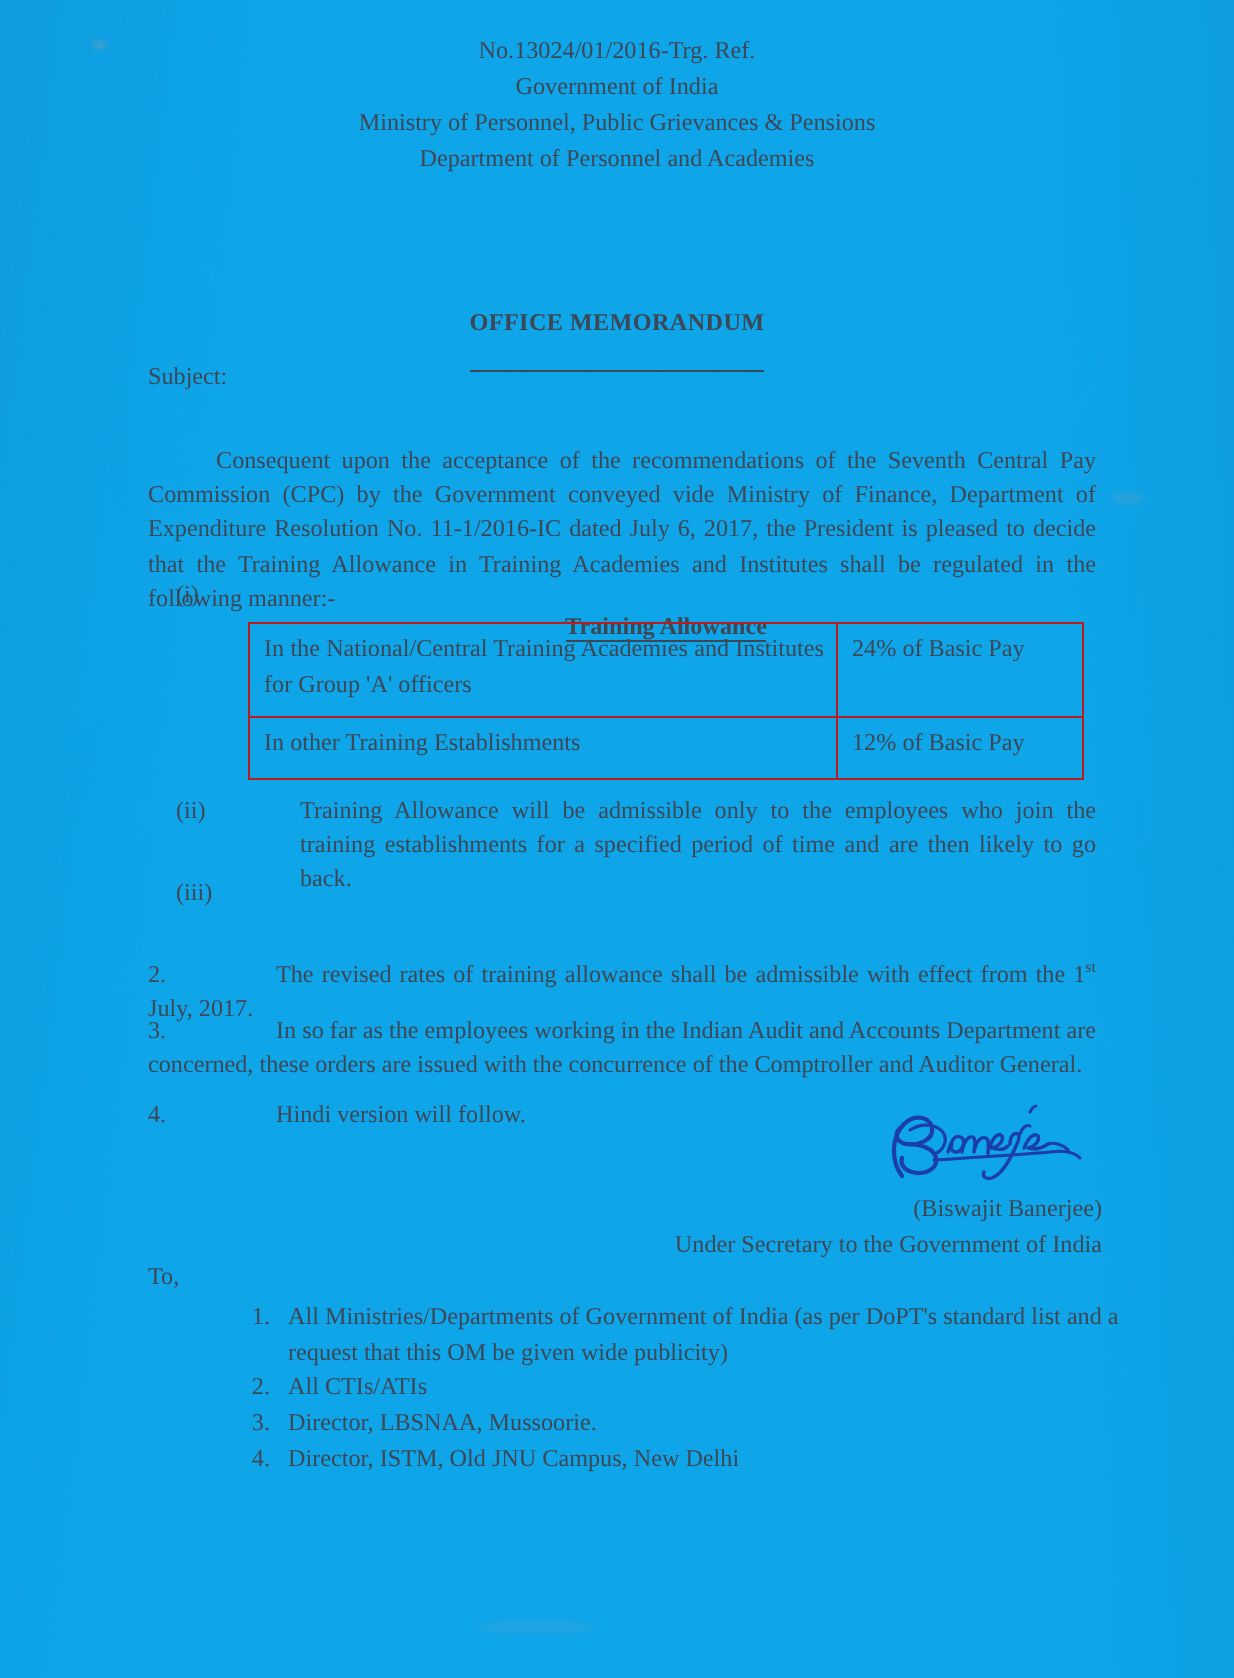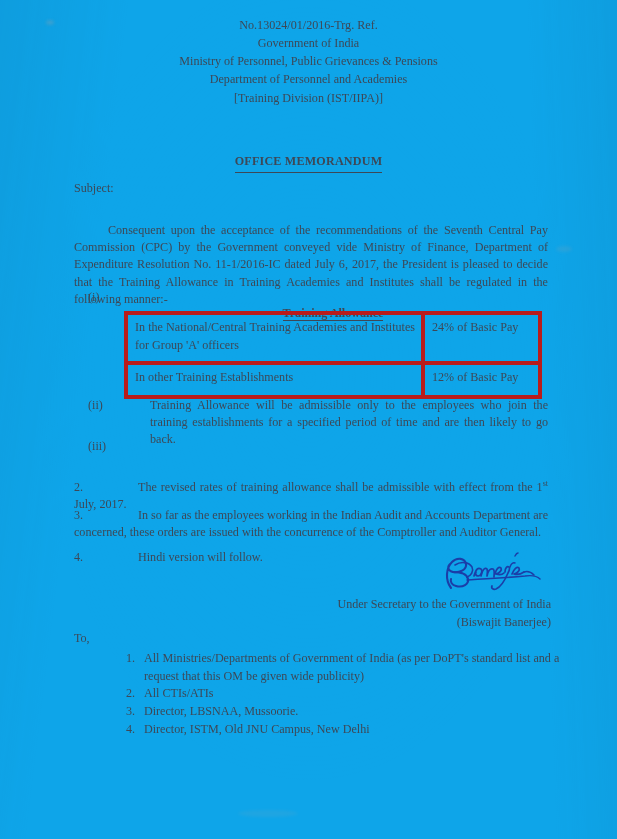--- a/index.html
+++ b/index.html
@@ -73,21 +73,21 @@
   .om-title {
     position: absolute;
     left: 0; right: 0;
     top: 153px;
     text-align: center;
     font-weight: bold;
     letter-spacing: .2px;
   }
   .om-title span {
     border-bottom: 1.1px solid #3d4857;
-    padding-bottom: 4px;
+    padding-bottom: 17px;
   }
 
   .subject {
     position: absolute;
     left: 74px;
     top: 180px;
     width: 474px;
   }
   .subject .lbl {
     position: absolute;
@@ -151,21 +151,21 @@
   .tbl-title span { border-bottom: 1.1px solid #3d4857; }
 
   table.alw {
     position: absolute;
     left: 124px;
     top: 311px;
     width: 418px;
     border-collapse: collapse;
   }
   table.alw td {
-    border: 4px solid #b91c1c;
+    border: 1px solid #b91c1c;
     padding: 4px 6px 4px 7px;
     vertical-align: top;
     font-size: 12.1px;
     line-height: 1.45;
   }
   table.alw td.left {
     width: 280px;
     text-align: justify;
     text-justify: inter-word;
   }
@@ -215,21 +215,20 @@
 
   <div class="smudge" style="left:46px;top:20px;width:8px;height:5px;"></div>
   <div class="smudge" style="left:556px;top:246px;width:16px;height:6px;opacity:.55;"></div>
   <div class="smudge" style="left:238px;top:810px;width:60px;height:7px;opacity:.4;"></div>
 
   <div class="head">
     <div>No.13024/01/2016-Trg. Ref.</div>
     <div>Government of India</div>
     <div>Ministry of Personnel, Public Grievances &amp; Pensions</div>
     <div>Department of Personnel and Academies</div>
-    <div>[Training Division (IST/IIPA)]</div>
   </div>
 
 
   <div class="om-title"><span>OFFICE MEMORANDUM</span></div>
 
   <div class="subject">
     <span class="lbl">Subject:</span>
   </div>
 
   <div class="para indent" style="top:222px;">Consequent upon the acceptance of the recommendations of the Seventh Central Pay Commission (CPC) by the Government conveyed vide Ministry of Finance, Department of Expenditure Resolution No. 11-1/2016-IC dated July 6, 2017, the President is pleased to decide that the Training Allowance in Training Academies and Institutes shall be regulated  in the following manner:-</div>
@@ -285,22 +284,22 @@
         <path d="M40 26 C41 20 44 17 46 19 C47 21 46 25 46 26 C47 21 49 18 52 19 C54 20 53 24 53 27" stroke-width="1.7"></path>
         <path d="M54 24 C55 19 58 16 60 18 C61 20 59 23 55 24 C58 25 61 25 63 23" stroke-width="1.7"></path>
         <path d="M64 22 C64 18 66 16 68 17 C69 18 68 21 67 23 C64 30 60 37 55 39 C52 40 50 38 51 36" stroke-width="1.7"></path>
         <path d="M69 17 C70 14 72 12 74 13" stroke-width="1.5"></path>
         <path d="M71 24 C73 19 76 16 78 18 C79 20 77 23 73 24 C76 25 80 24 83 22" stroke-width="1.7"></path>
         <path d="M83 22 C86 21 90 22 93 25" stroke-width="1.6"></path>
         <path d="M26 30 C42 29 62 28 84 26 C91 25 96 26 99 29" stroke-width="1.5"></path>
         <path d="M74 6 C75 4 76 3 77 3" stroke-width="1.5"></path>
       </g>
     </svg>
+    <div class="sig-name">(Biswajit Banerjee)</div>
     <div class="sig-name">Under Secretary to the Government of India</div>
-    <div class="sig-name">(Biswajit Banerjee)</div>
   </div>
 
   <div class="to">To,</div>
 
   <ol class="addrlist">
     <li>All Ministries/Departments of Government of India (as per DoPT's standard list and a request that this OM be given wide publicity)</li>
     <li>All CTIs/ATIs</li>
     <li>Director, LBSNAA, Mussoorie.</li>
     <li>Director, ISTM, Old JNU Campus, New Delhi</li>
   </ol>

